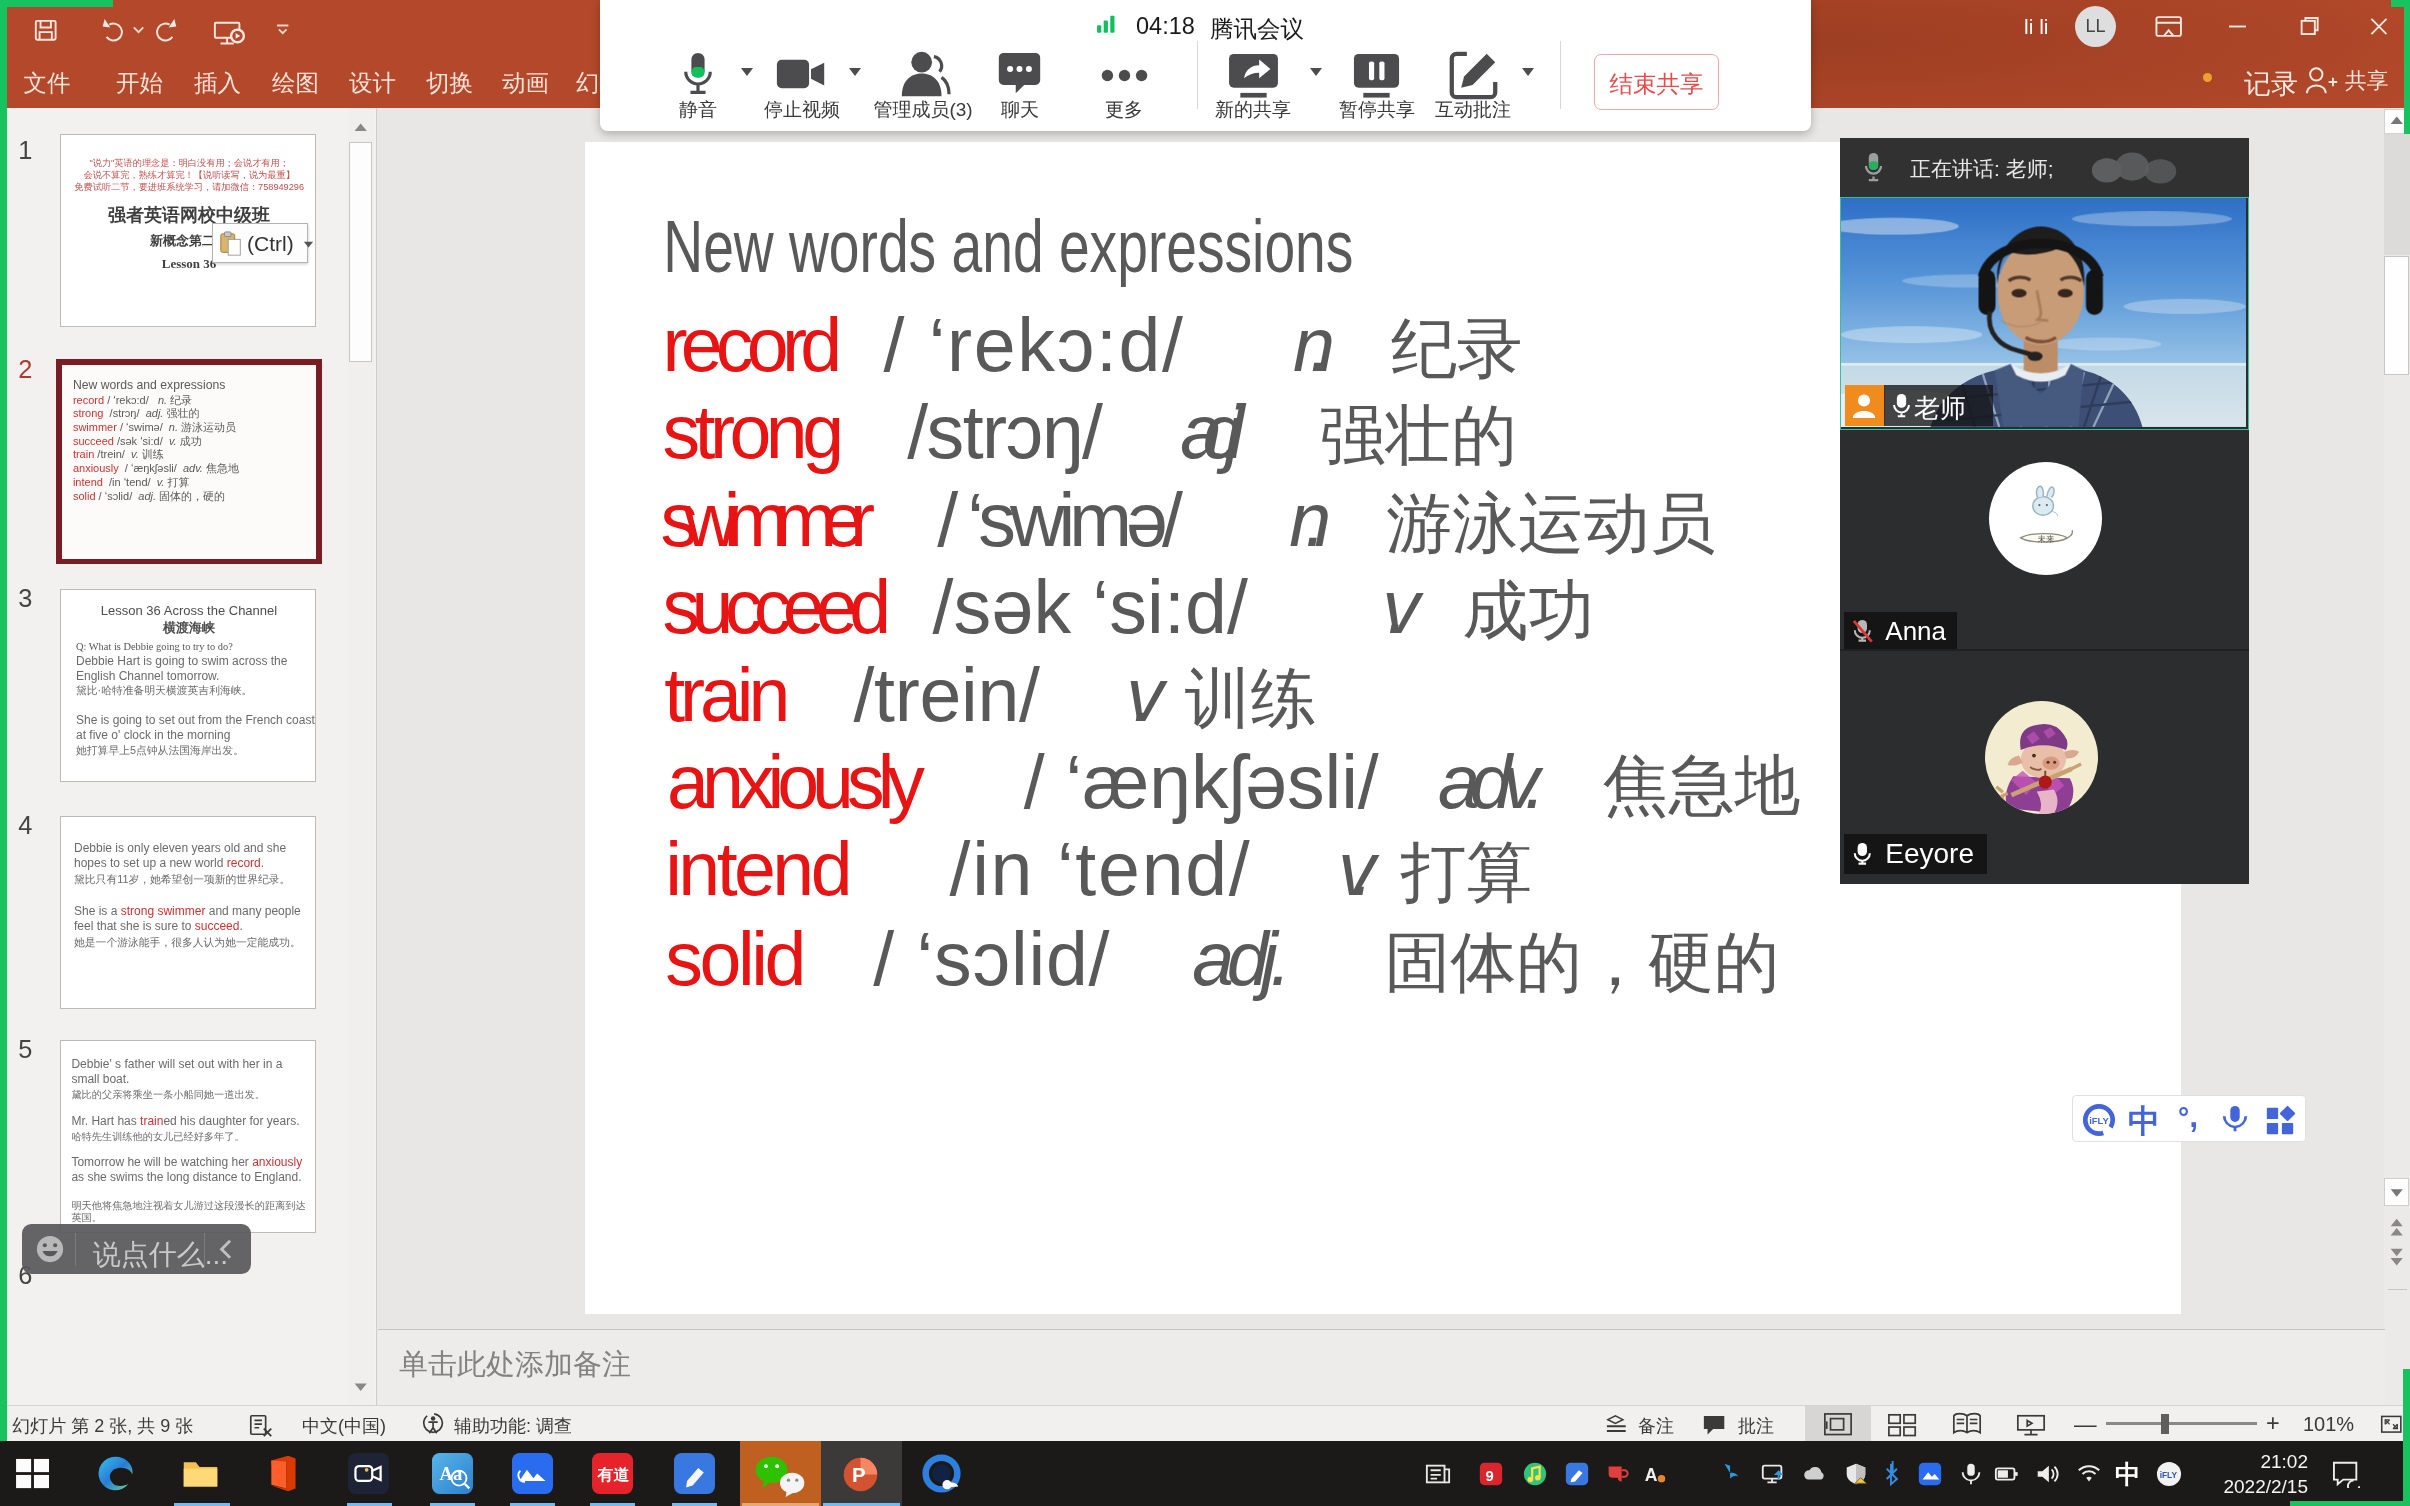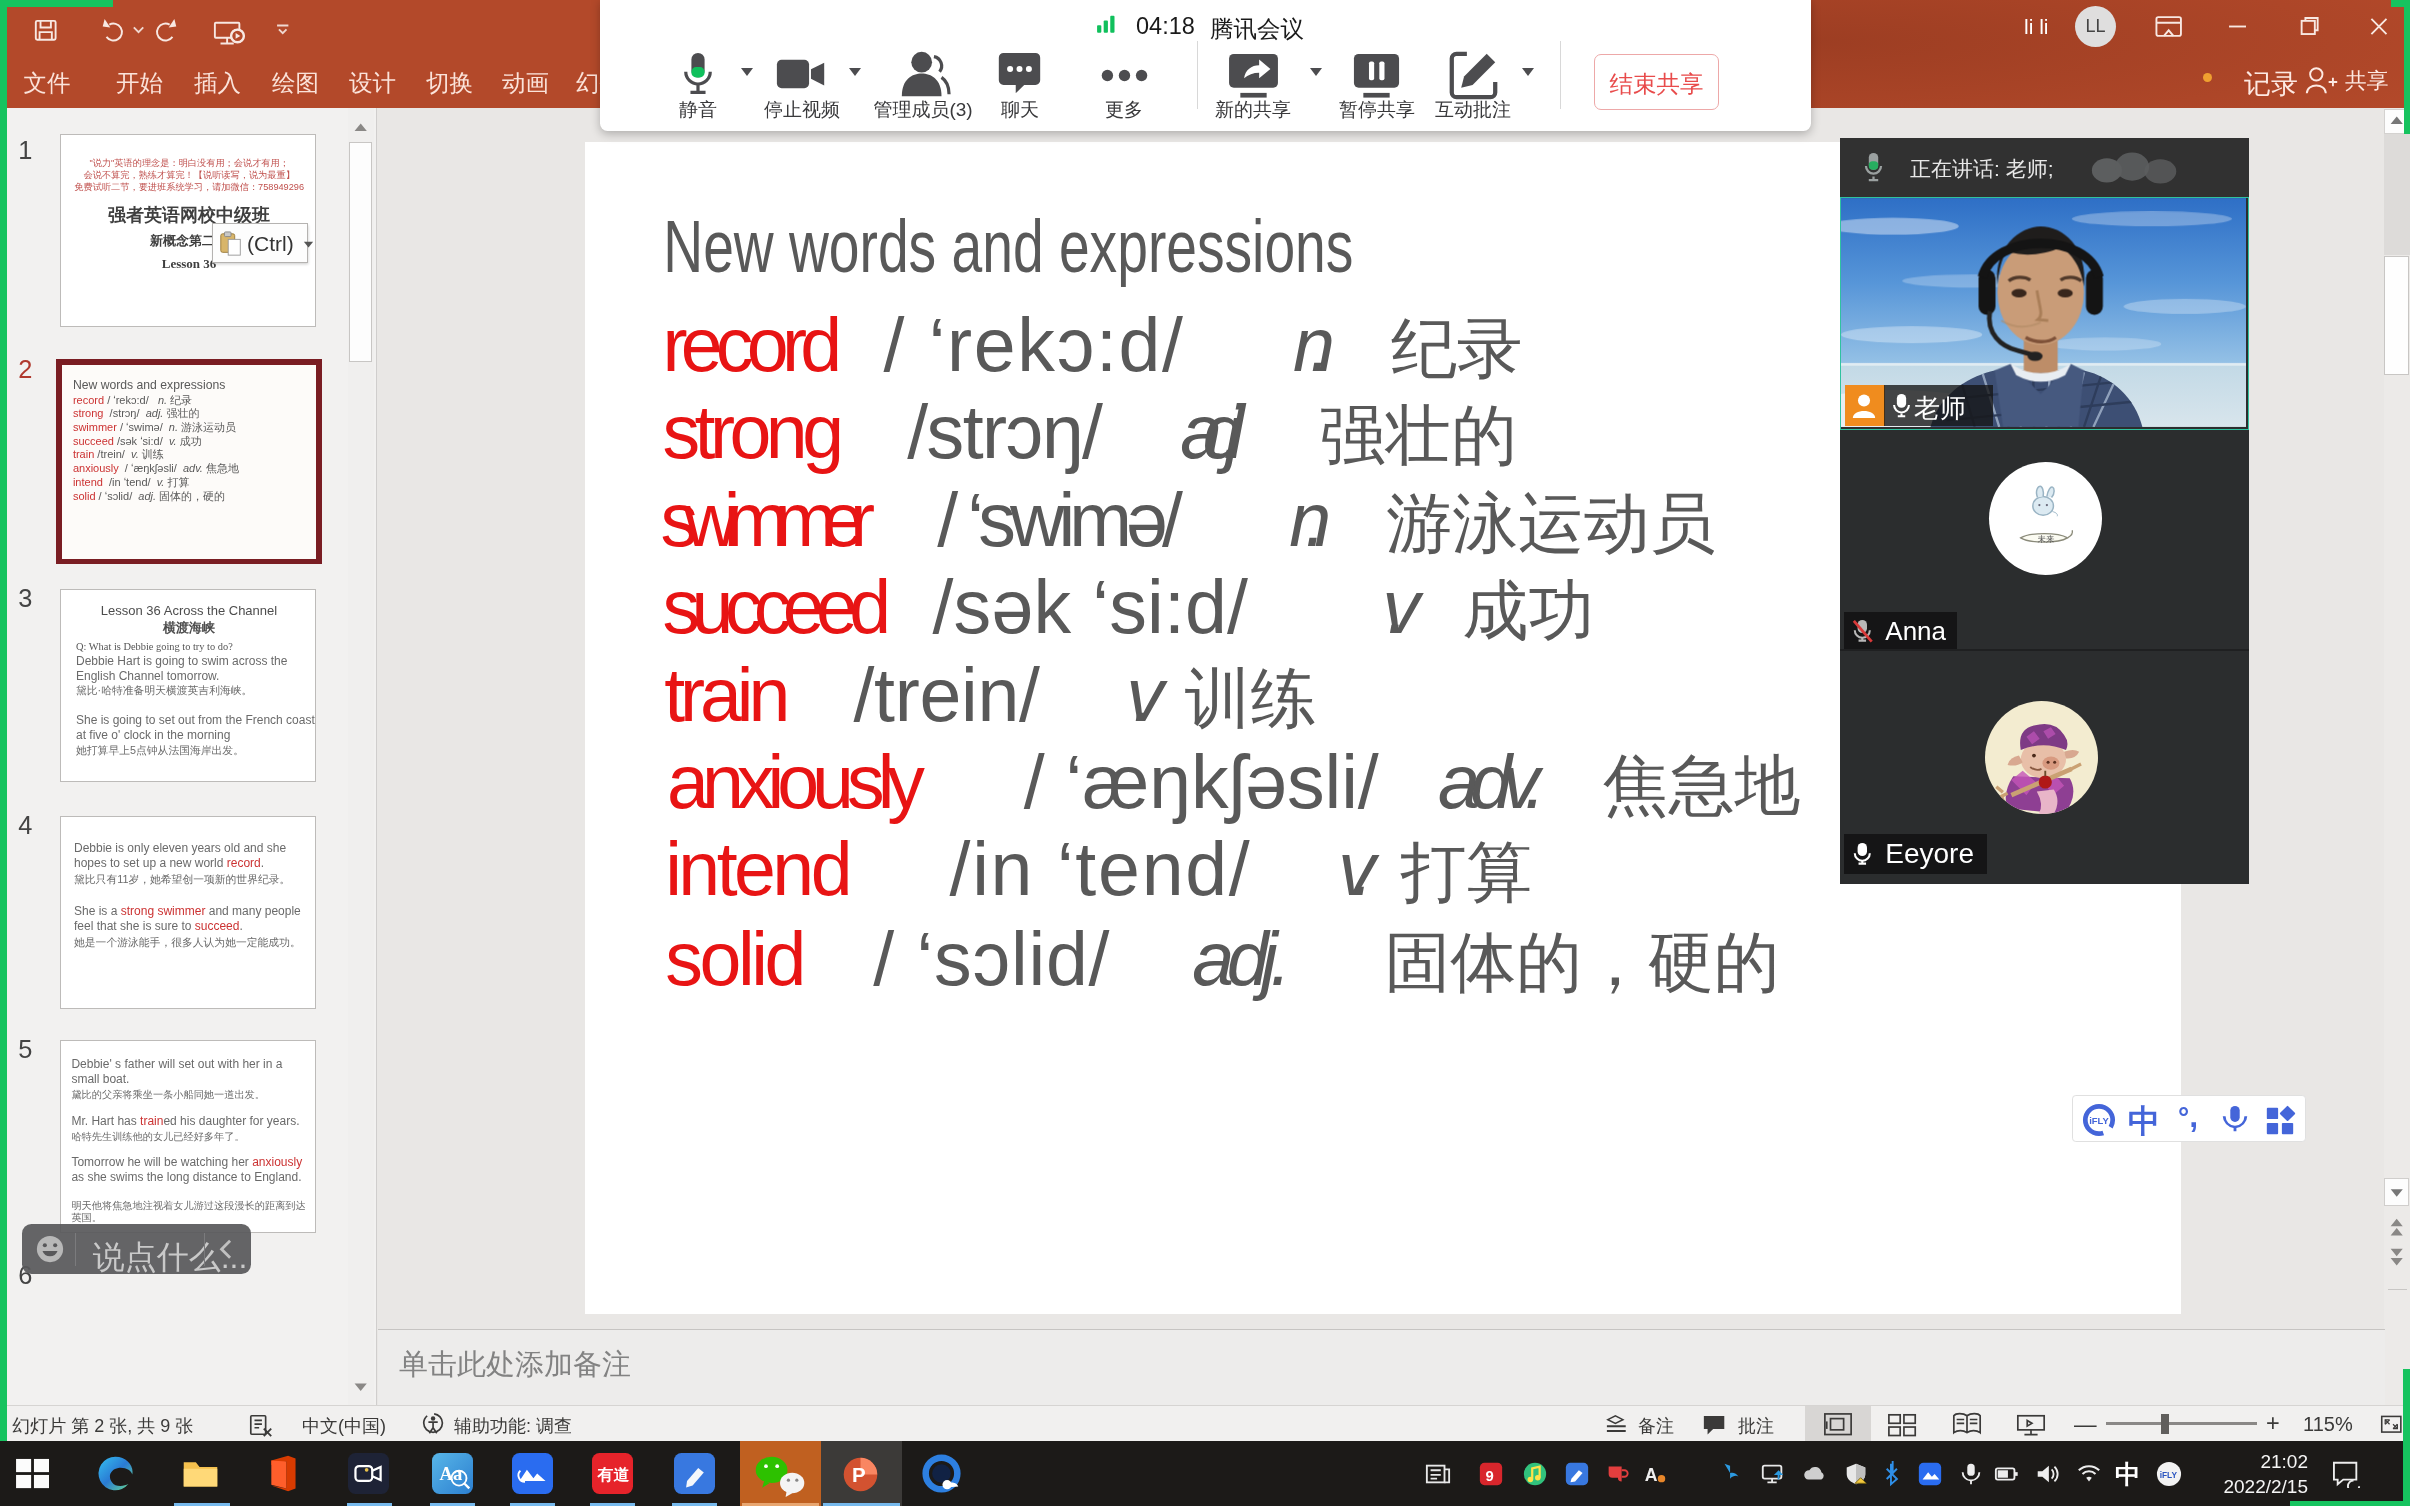--- a/index.html
+++ b/index.html
@@ -279,21 +279,21 @@
   <svg class="abs" style="left:2015px;top:5.6px" width="32" height="25.4" viewBox="0 0 34 27">
       <g fill="none" stroke="#3b3a39" stroke-width="1.8">
         <rect x="3" y="4" width="28" height="15"></rect>
         <path d="M17 19 v5 M10 24 h14 M13 9 l5 3 -5 3 z"></path>
       </g>
     </svg>
   <div class="abs" style="left:2074px;top:5.6px;font-size:22.6px;color:#3b3a39;">—</div>
   <div class="abs" style="left:2106px;top:16px;width:151px;height:2.8px;background:#8a8886;"></div>
   <div class="abs" style="left:2161px;top:7.5px;width:7.5px;height:20px;background:#605e5c;"></div>
   <div class="abs" style="left:2266px;top:3.8px;font-size:23.5px;color:#3b3a39;">+</div>
-  <div class="abs" style="left:2303px;top:6.6px;font-size:20px;">115%</div>
+  <div class="abs" style="left:2303px;top:6.6px;font-size:20px;">101%</div>
   <svg class="abs" style="left:2380px;top:5.6px" width="22.6" height="24.5" viewBox="0 0 26 26">
       <g fill="none" stroke="#3b3a39" stroke-width="1.8">
         <rect x="2" y="4" width="22" height="18"></rect>
         <path d="M6 8 l5 5 M11 8 l-5 5 M20 18 l-5 -5 M15 18 l5 -5" stroke-width="1.4"></path>
         <path d="M6 13 v-5 h5 M20 13 v5 h-5" stroke-width="1.4"></path>
       </g>
     </svg>
 </div>
 
 <div class="abs" id="taskbar" style="left:0;top:1441px;width:2411px;height:66px;background:#1c1a18;">
@@ -722,21 +722,21 @@
 </div>
 
 <div class="abs" style="left:21.7px;top:1224px;width:229px;height:50px;background:rgba(88,88,90,0.92);border-radius:9.4px;">
   <svg class="abs" style="left:13px;top:10.4px" width="30" height="30" viewBox="0 0 32 32">
       <circle cx="16" cy="16" r="14" fill="#b8b8b8"></circle>
       <circle cx="10.5" cy="12" r="2.2" fill="#58585a"></circle>
       <circle cx="21.5" cy="12" r="2.2" fill="#58585a"></circle>
       <path d="M8 18 a8.5 8.5 0 0 0 16 0 z" fill="#58585a"></path>
     </svg>
   <div class="abs" style="left:53px;top:8.5px;width:0.9px;height:33px;background:#7b7b7d;"></div>
-  <div class="abs" style="left:71px;top:12.2px;font-size:32px;color:#c9c9c9;">说点什么...</div>
+  <div class="abs" style="left:71px;top:12.2px;font-size:28px;color:#c9c9c9;">说点什么...</div>
   <div class="abs" style="left:182px;top:8.5px;width:0.9px;height:33px;background:#7b7b7d;"></div>
   <svg class="abs" style="left:193px;top:13px" width="24.5" height="24.5" viewBox="0 0 26 26">
       <path d="M16 4 L7 13 l9 9" stroke="#c0c0c0" stroke-width="3" fill="none"></path>
     </svg>
 </div>
 
 <div class="abs" style="left:2072px;top:1095px;width:234px;height:47px;background:#ffffff;border:0.9px solid #e0e0e0;border-radius:3.8px;">
   <svg class="abs" style="left:9.4px;top:6.6px" width="34" height="34" viewBox="0 0 36 36">
     <circle cx="18" cy="18" r="14.5" fill="none" stroke="#4465d9" stroke-width="5" stroke-dasharray="81 10" stroke-dashoffset="-18"></circle>
     <text x="18" y="22" font-size="10" font-weight="bold" fill="#4465d9" text-anchor="middle">iFLY</text>

